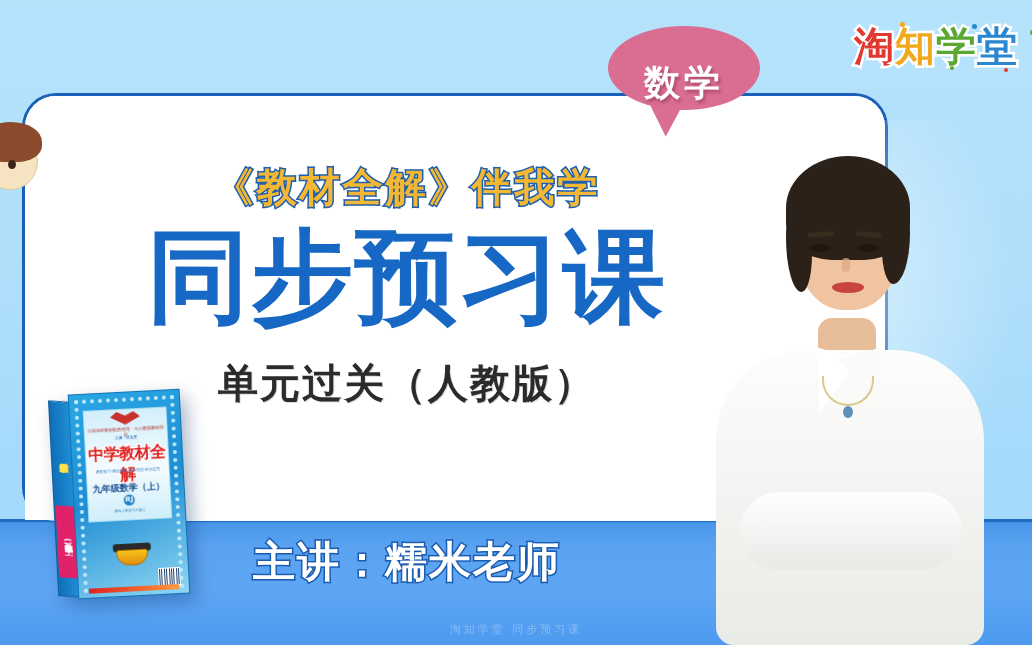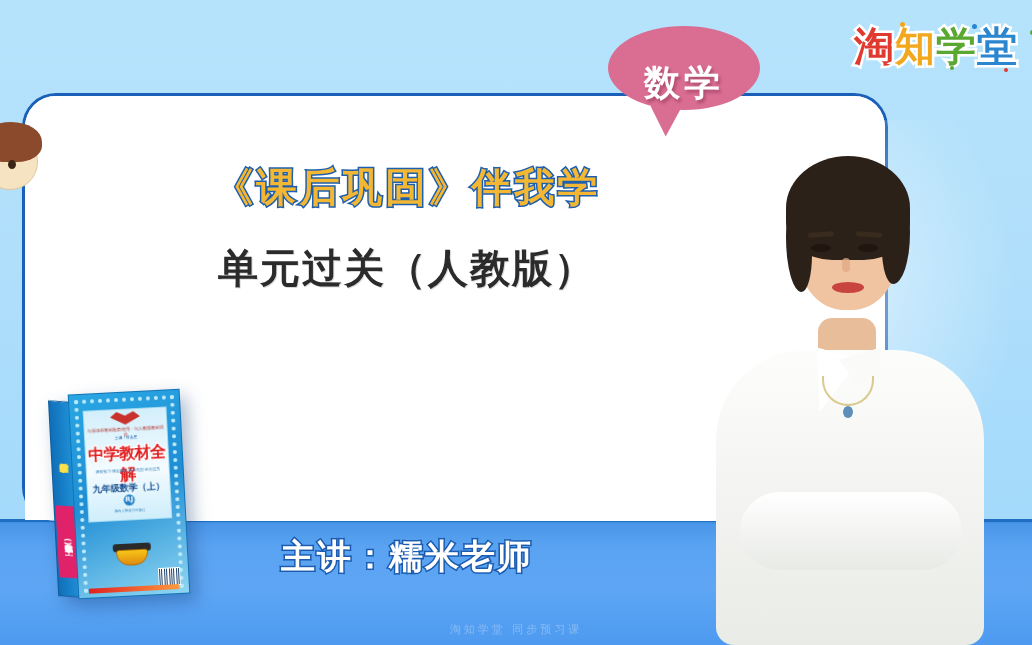--- a/index.html
+++ b/index.html
@@ -133,21 +133,21 @@
     letter-spacing:2px;
     margin-top:26px;
     text-shadow:1px 1px 0 rgba(0,0,0,.15);
   }
 
   
   #presenter {
     position:absolute; left:22px; top:534px; width:770px;
     text-align:center; z-index:30;
     font-family:"DejaVu Sans", sans-serif;
-    font-size:34px; font-weight:bold;
+    font-size:42px; font-weight:bold;
     color:#ffffff;
     -webkit-text-stroke:3px #1b5cb0;
     paint-order:stroke fill;
     letter-spacing:2px;
   }
 
   
   #book {
     position:absolute; left:53px; top:392px;
     width:133px; height:205px;
@@ -380,21 +380,22 @@
     <i class="dot d3"></i>
     <i class="dot d4"></i>
     <i class="dot d5"></i>
   </div>
 
   <div id="bubble">
     <span class="bubbleText">数学</span>
   </div>
 
   <div id="headings">
-    <div id="kicker">《课后巩固》伴我学</div>
+    <div id="kicker">《教材全解》伴我学</div>
+    <div id="bigtitle">同步预习课</div>
     <div id="edition">单元过关（人教版）</div>
   </div>
 
   <div id="mascot">
     <div class="face"></div>
     <div class="hair"></div>
 
     <div class="eye eyeR"></div>
 
   </div>

